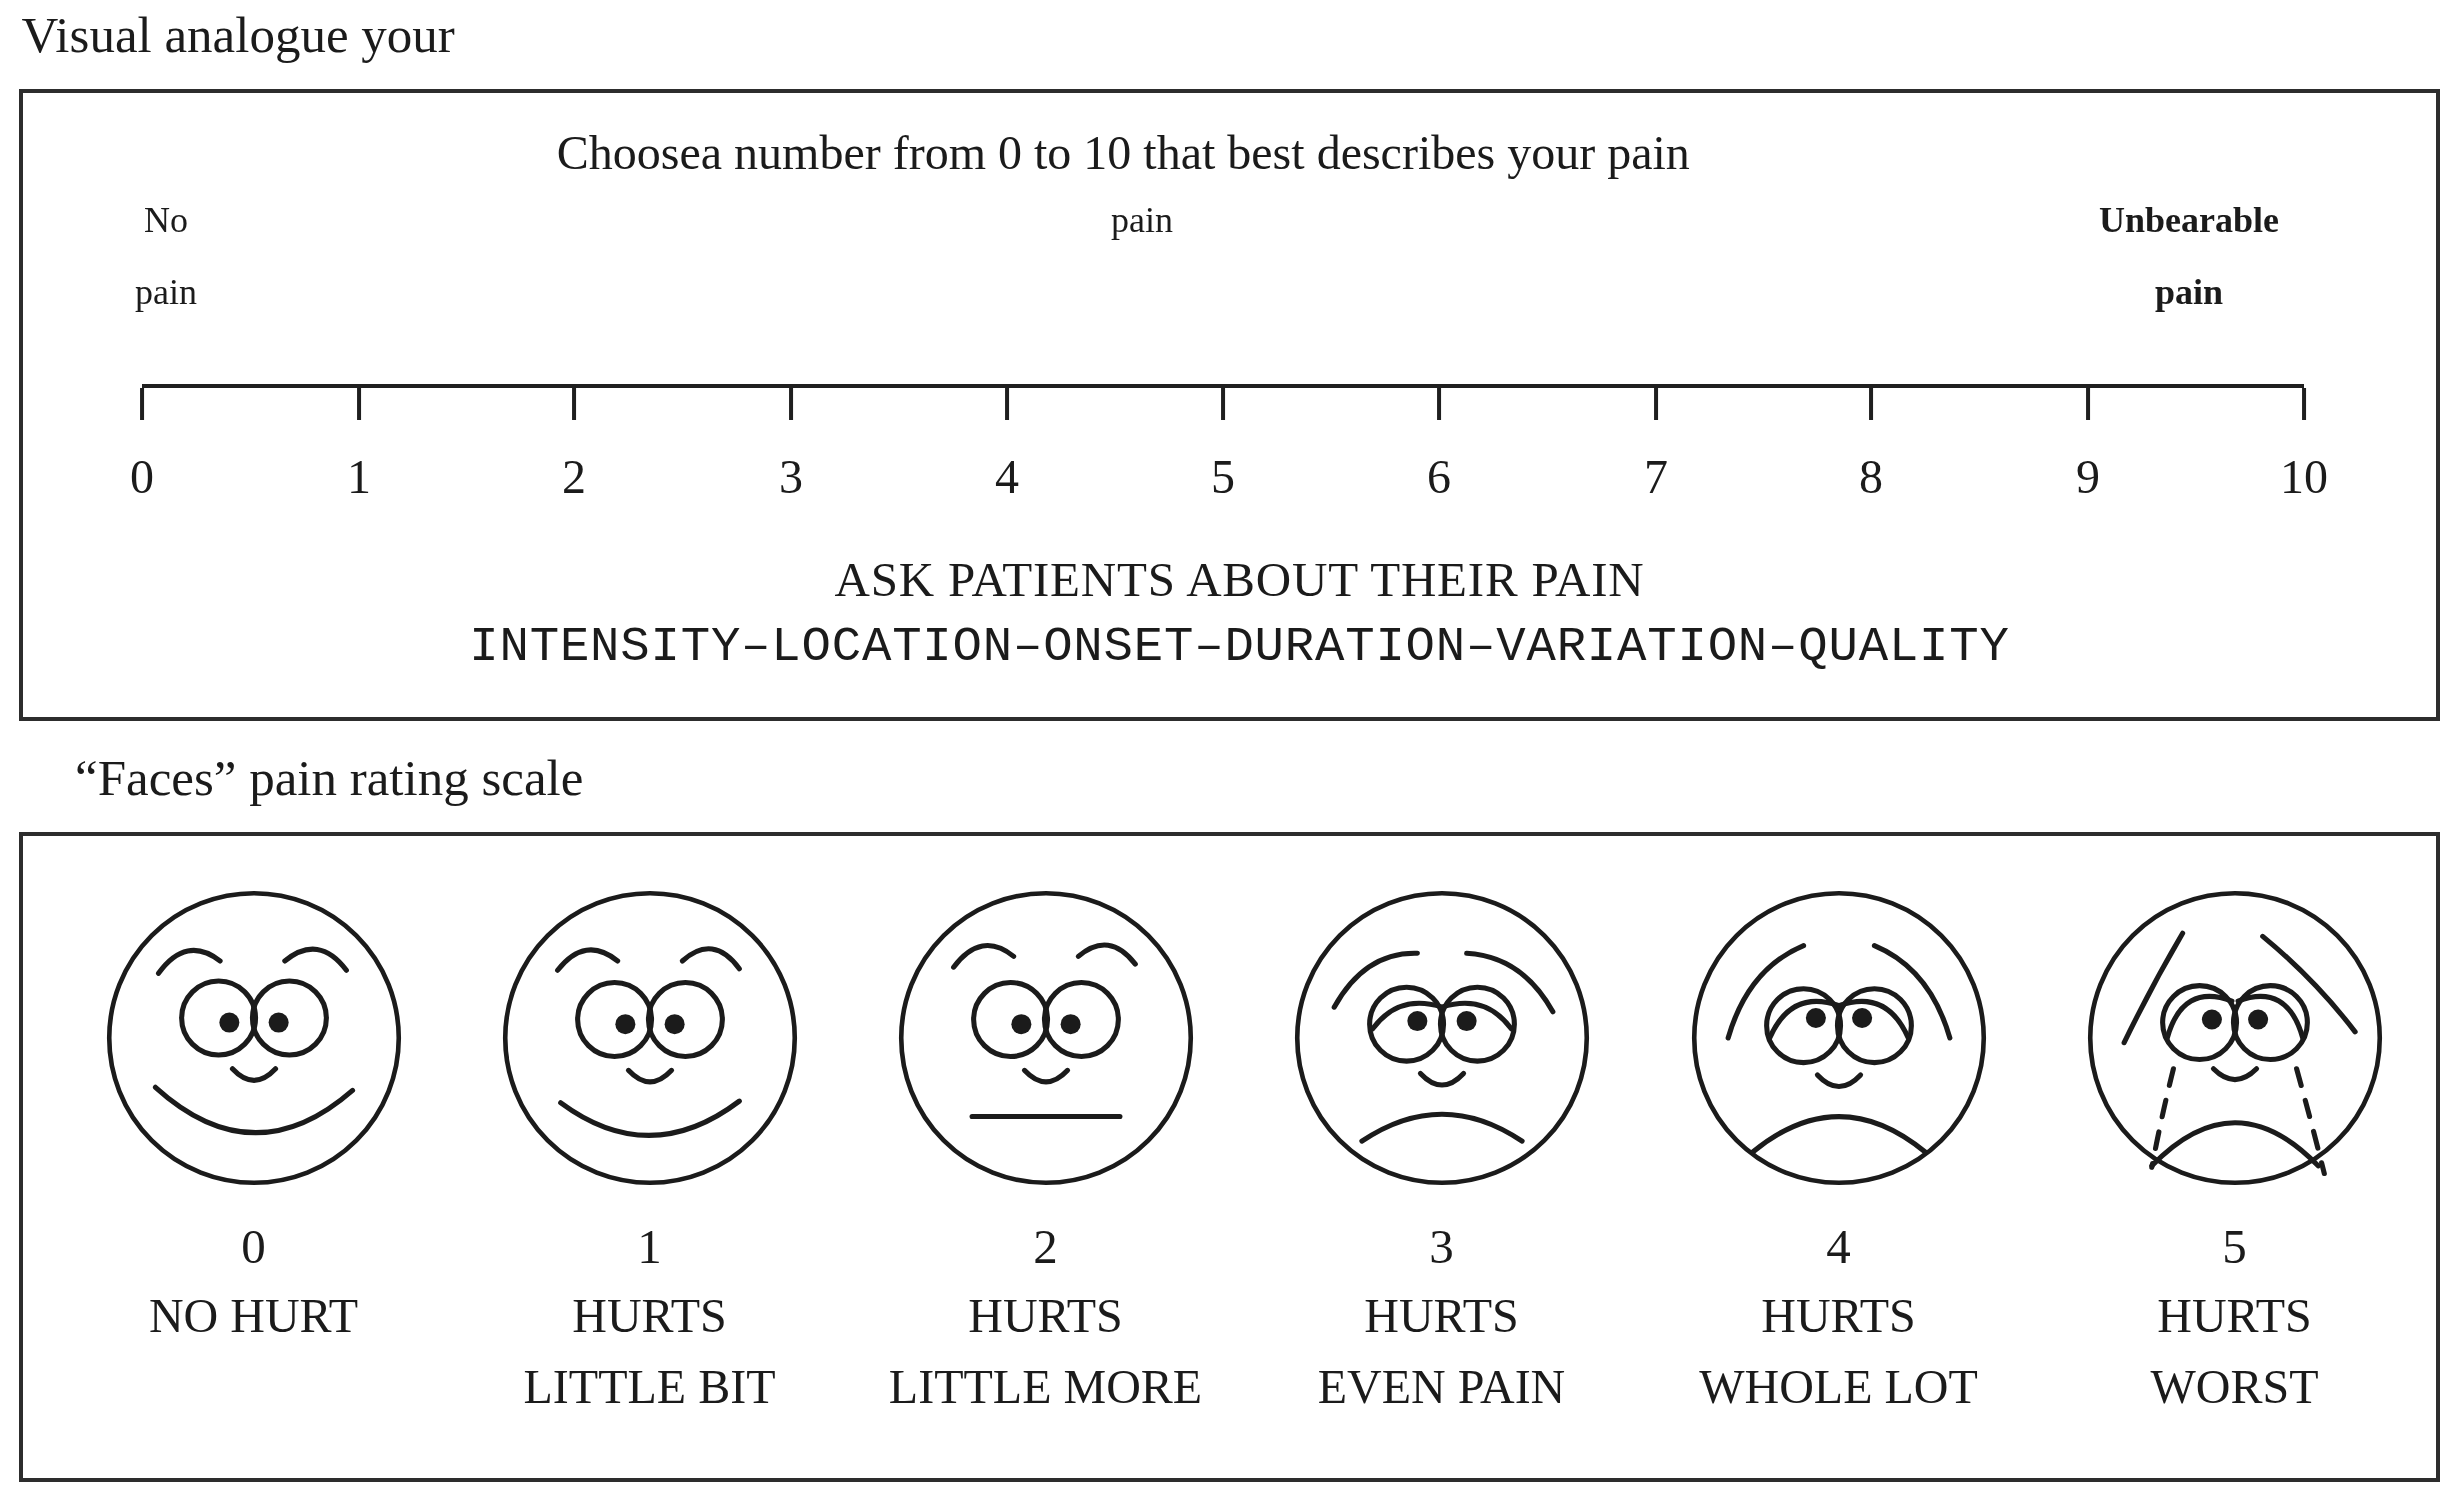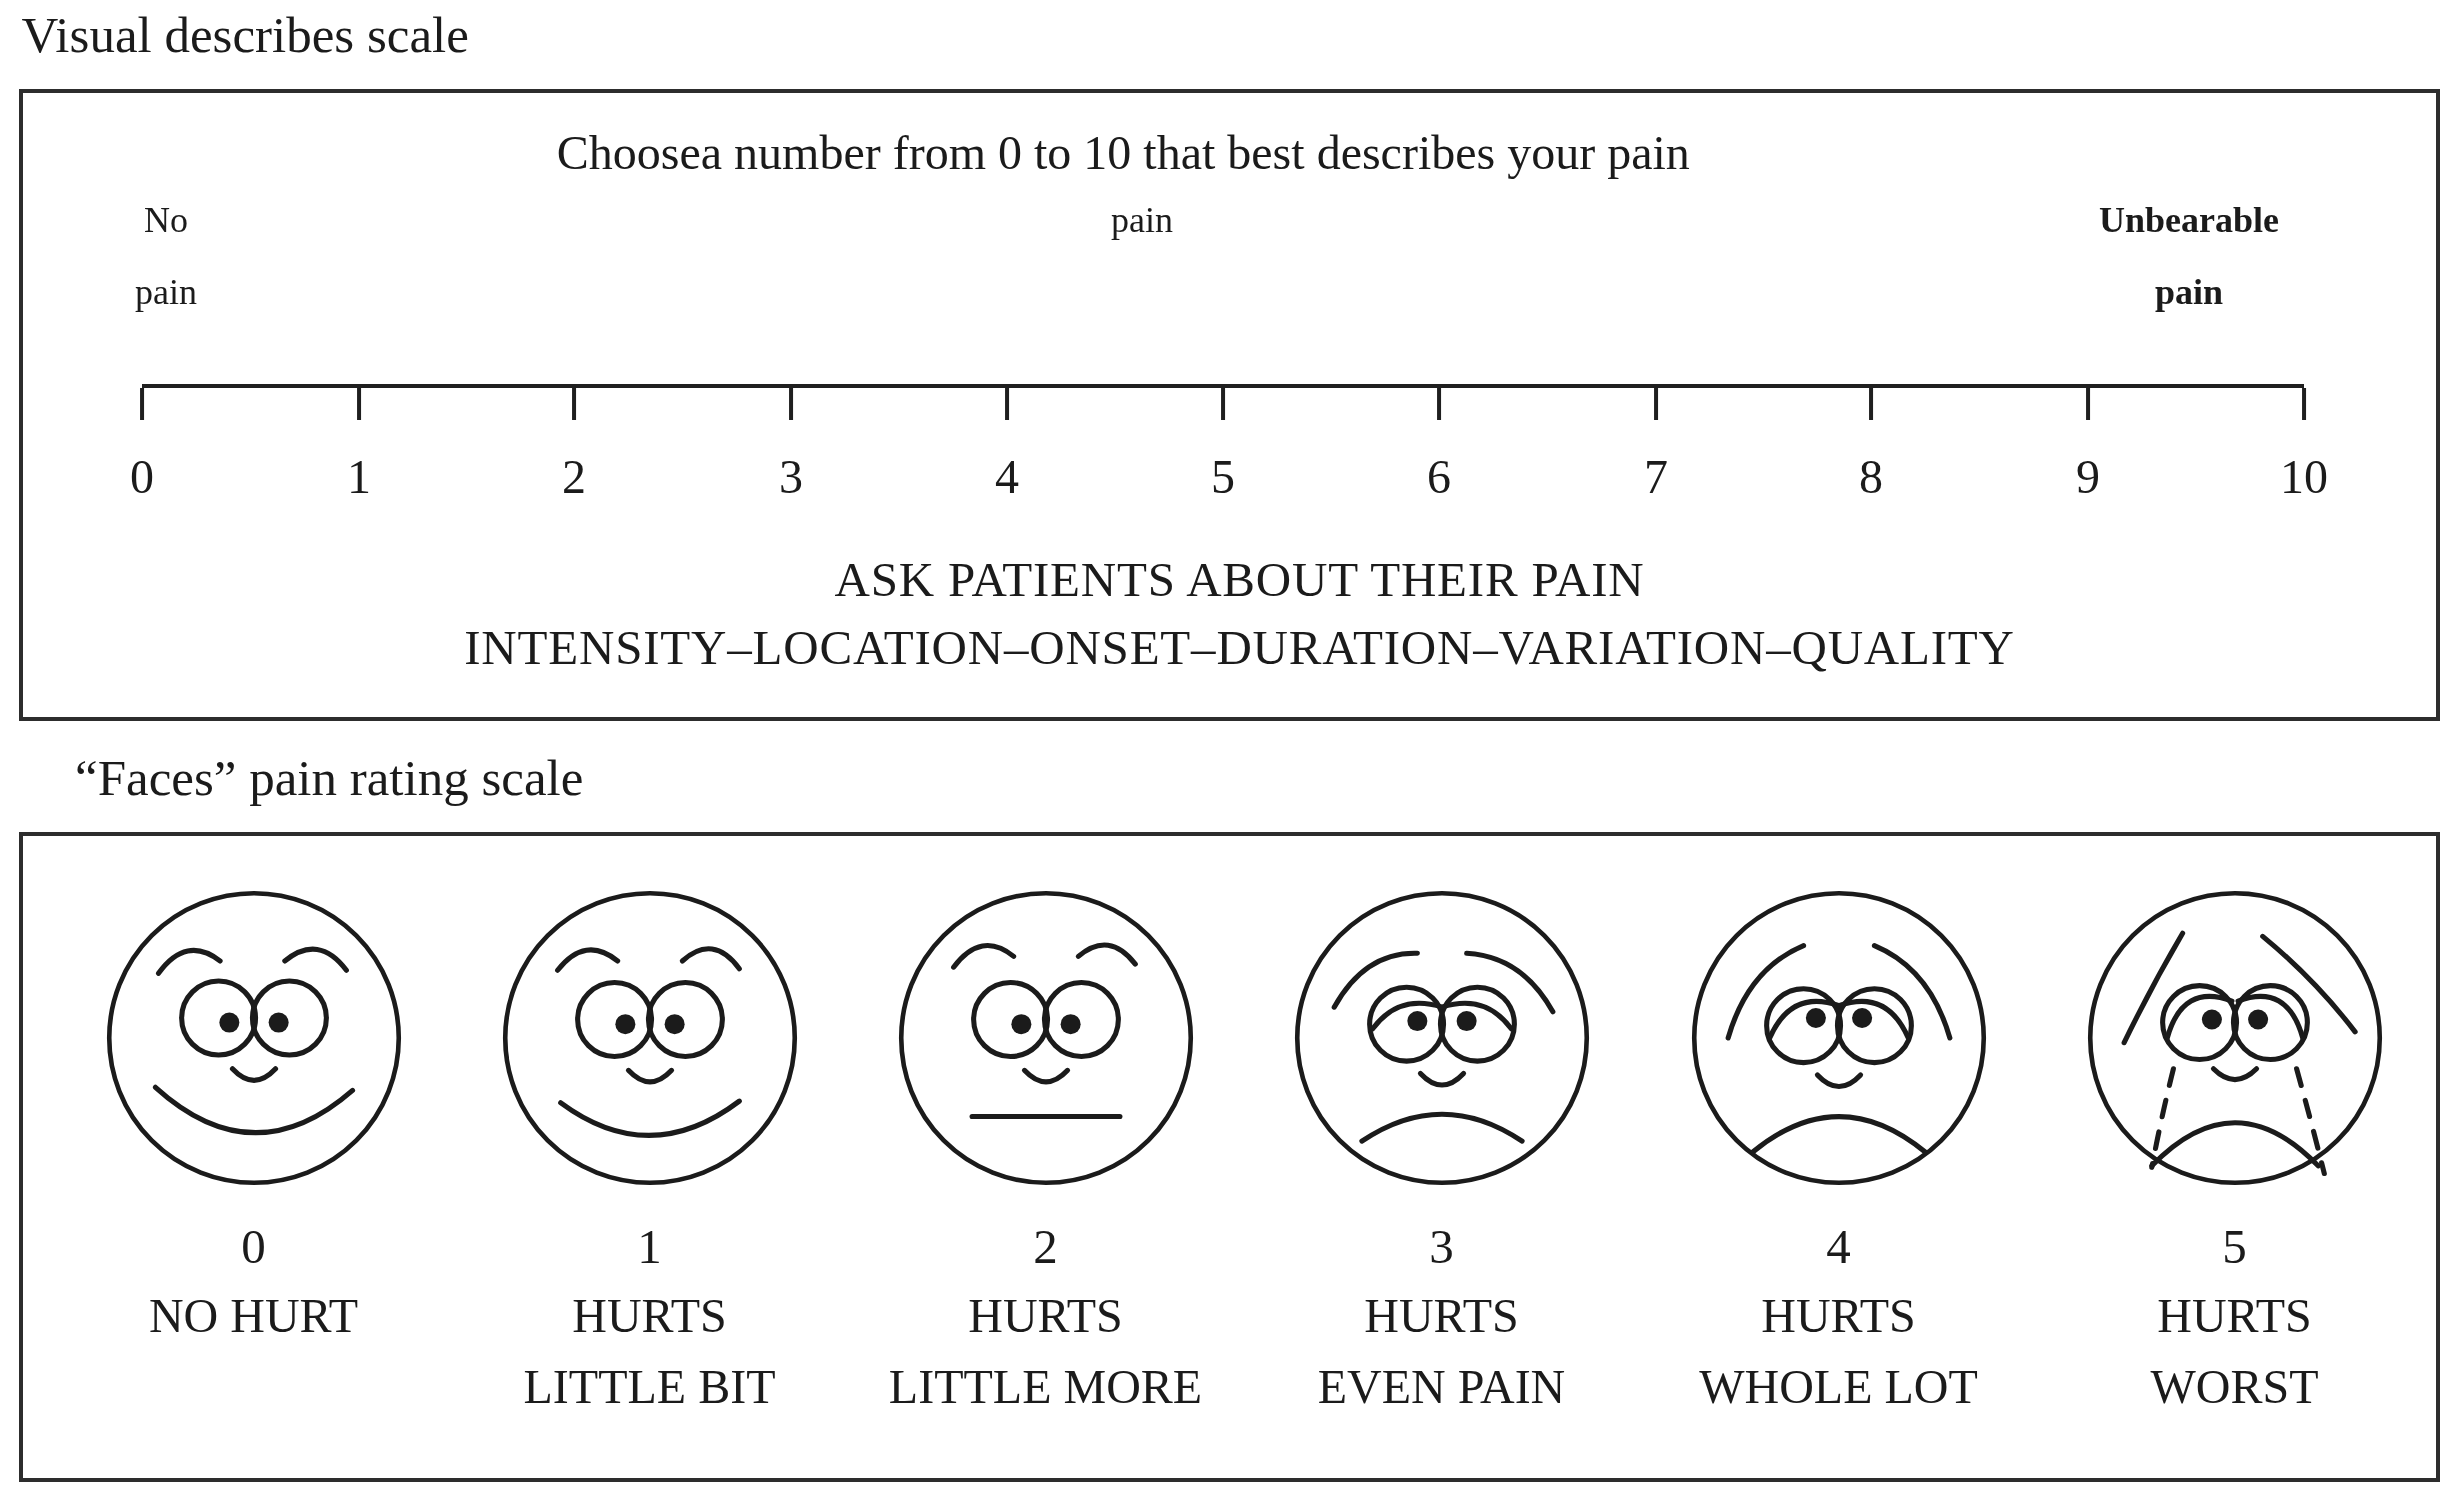--- a/index.html
+++ b/index.html
@@ -26,37 +26,37 @@
            border-top:4.6px solid #1f1f1f; }
   .tick  { position:absolute; top:0; width:3.9px; height:32px; background:#1f1f1f;
            transform:translateX(-50%); }
 
   .nums { position:absolute; left:119px; top:356px; width:2162px; height:69px; }
   .num  { position:absolute; transform:translateX(-50%); font-size:48px; }
 
   .ask-line  { position:absolute; left:0; width:100%; text-align:center;
                font-size:49px; letter-spacing:0.8px; white-space:nowrap;padding-left:20px; }
   #ask-line1 { top:458px; }
-  #ask-line2 { top:526px; }
+  #ask-line2 { top:526px;font-family:Liberation Mono, monospace; }
 
   .face-col { position:absolute; top:48px; width:401px; text-align:center; }
   .face-col svg { display:block; margin:0 auto; }
   .face-num   { margin-top:26px; font-size:49px; }
   .face-label { margin-top:4.6px; font-size:48px; line-height:71px; white-space:nowrap; }
 
   svg .ln { fill:none; stroke:#1b1b1b; stroke-width:3.3; stroke-linecap:round; }
   svg .outline { stroke-width:3; }
   svg .pupil { fill:#1b1b1b; stroke:none; }
   svg .tear { fill:none; stroke:#1b1b1b; stroke-width:3.3; stroke-linecap:round;
               stroke-dasharray:11 10; }
 </style>
 </head>
 <body>
 
-<div class="abs section-title" style="left:21.6px; top:6.2px;">Visual describes scale</div>
+<div class="abs section-title" style="left:21.6px; top:6.2px;">Visual analogue your</div>
 
 <div class="panel" id="vas-panel">
 
   <div class="instruction">Choosea number from 0 to 10 that best describes your pain</div>
 
   <div class="anchor" id="anchor-no">
     <div>No</div>
     <div>pain</div>
   </div>
   <div class="anchor" id="anchor-distress">

